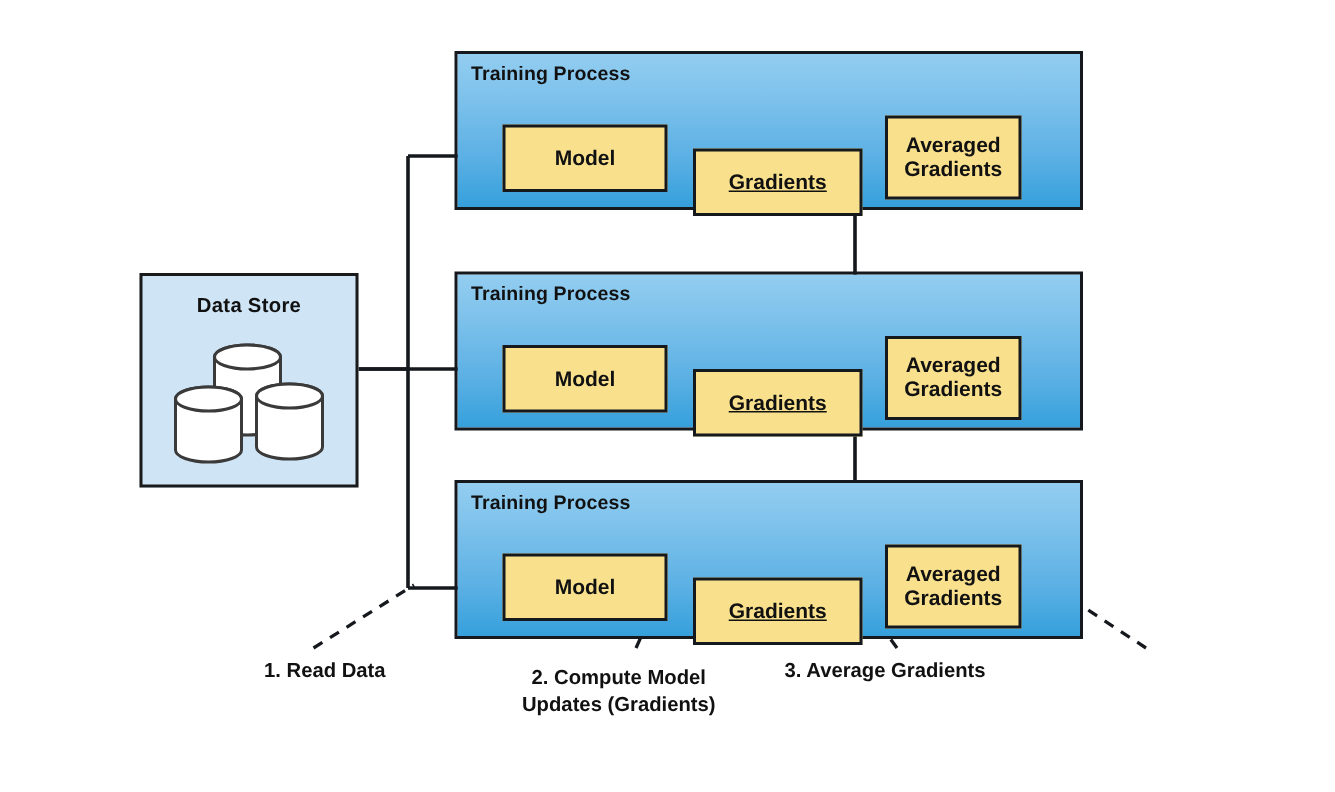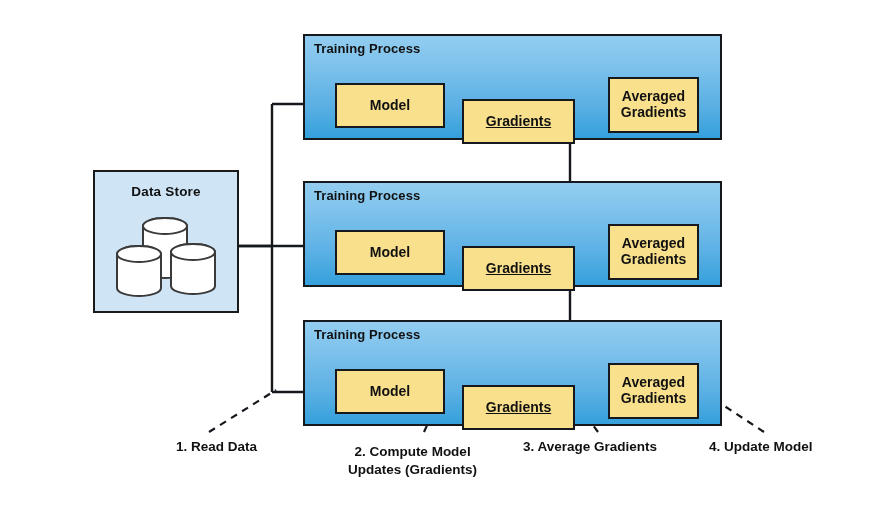--- a/index.html
+++ b/index.html
@@ -24,21 +24,21 @@
     left: 0; top: 0;
     width: 890px;
     height: 528px;
     pointer-events: none;
   }
 
   
   .datastore {
     position: absolute;
     left: 93px;
-    top: 170px;
+    top: 182px;
     width: 146px;
     height: 143px;
     background: #cfe4f5;
     border: 2.5px solid #1a1a1a;
     box-sizing: border-box;
   }
   .datastore-title {
     position: absolute;
     left: 0;
     top: 12px;
@@ -90,21 +90,21 @@
     align-items: center;
     justify-content: center;
     text-align: center;
     font-size: 14px;
     font-weight: bold;
     color: #111111;
     line-height: 1.12;
   }
   .node-model     { left: 30px; top: 47px; width: 110px; height: 45px; }
   .node-grad      { left: 157px; top: 63px; width: 113px; height: 45px; text-decoration: underline; }
-  .node-avg       { left: 303px; top: 41px; width: 91px; height: 56px; }
+  .node-avg       { left: 285px; top: 41px; width: 91px; height: 56px; }
 
   
   .caption {
     position: absolute;
     font-size: 13.5px;
     font-weight: bold;
     color: #111111;
     line-height: 1.35;
     white-space: pre-line;
     text-align: center;
@@ -199,15 +199,14 @@
     <div class="node node-model">Model</div>
     <div class="node node-grad">Gradients</div>
     <div class="node node-avg">Averaged
 Gradients</div>
   </div>
 
   <div class="caption cap-1">1. Read Data</div>
   <div class="caption cap-2">2. Compute Model
 Updates (Gradients)</div>
   <div class="caption cap-3">3. Average Gradients</div>
-  <div class="caption cap-4">4. Update Model</div>
 
 </div>
 
 </body></html>

